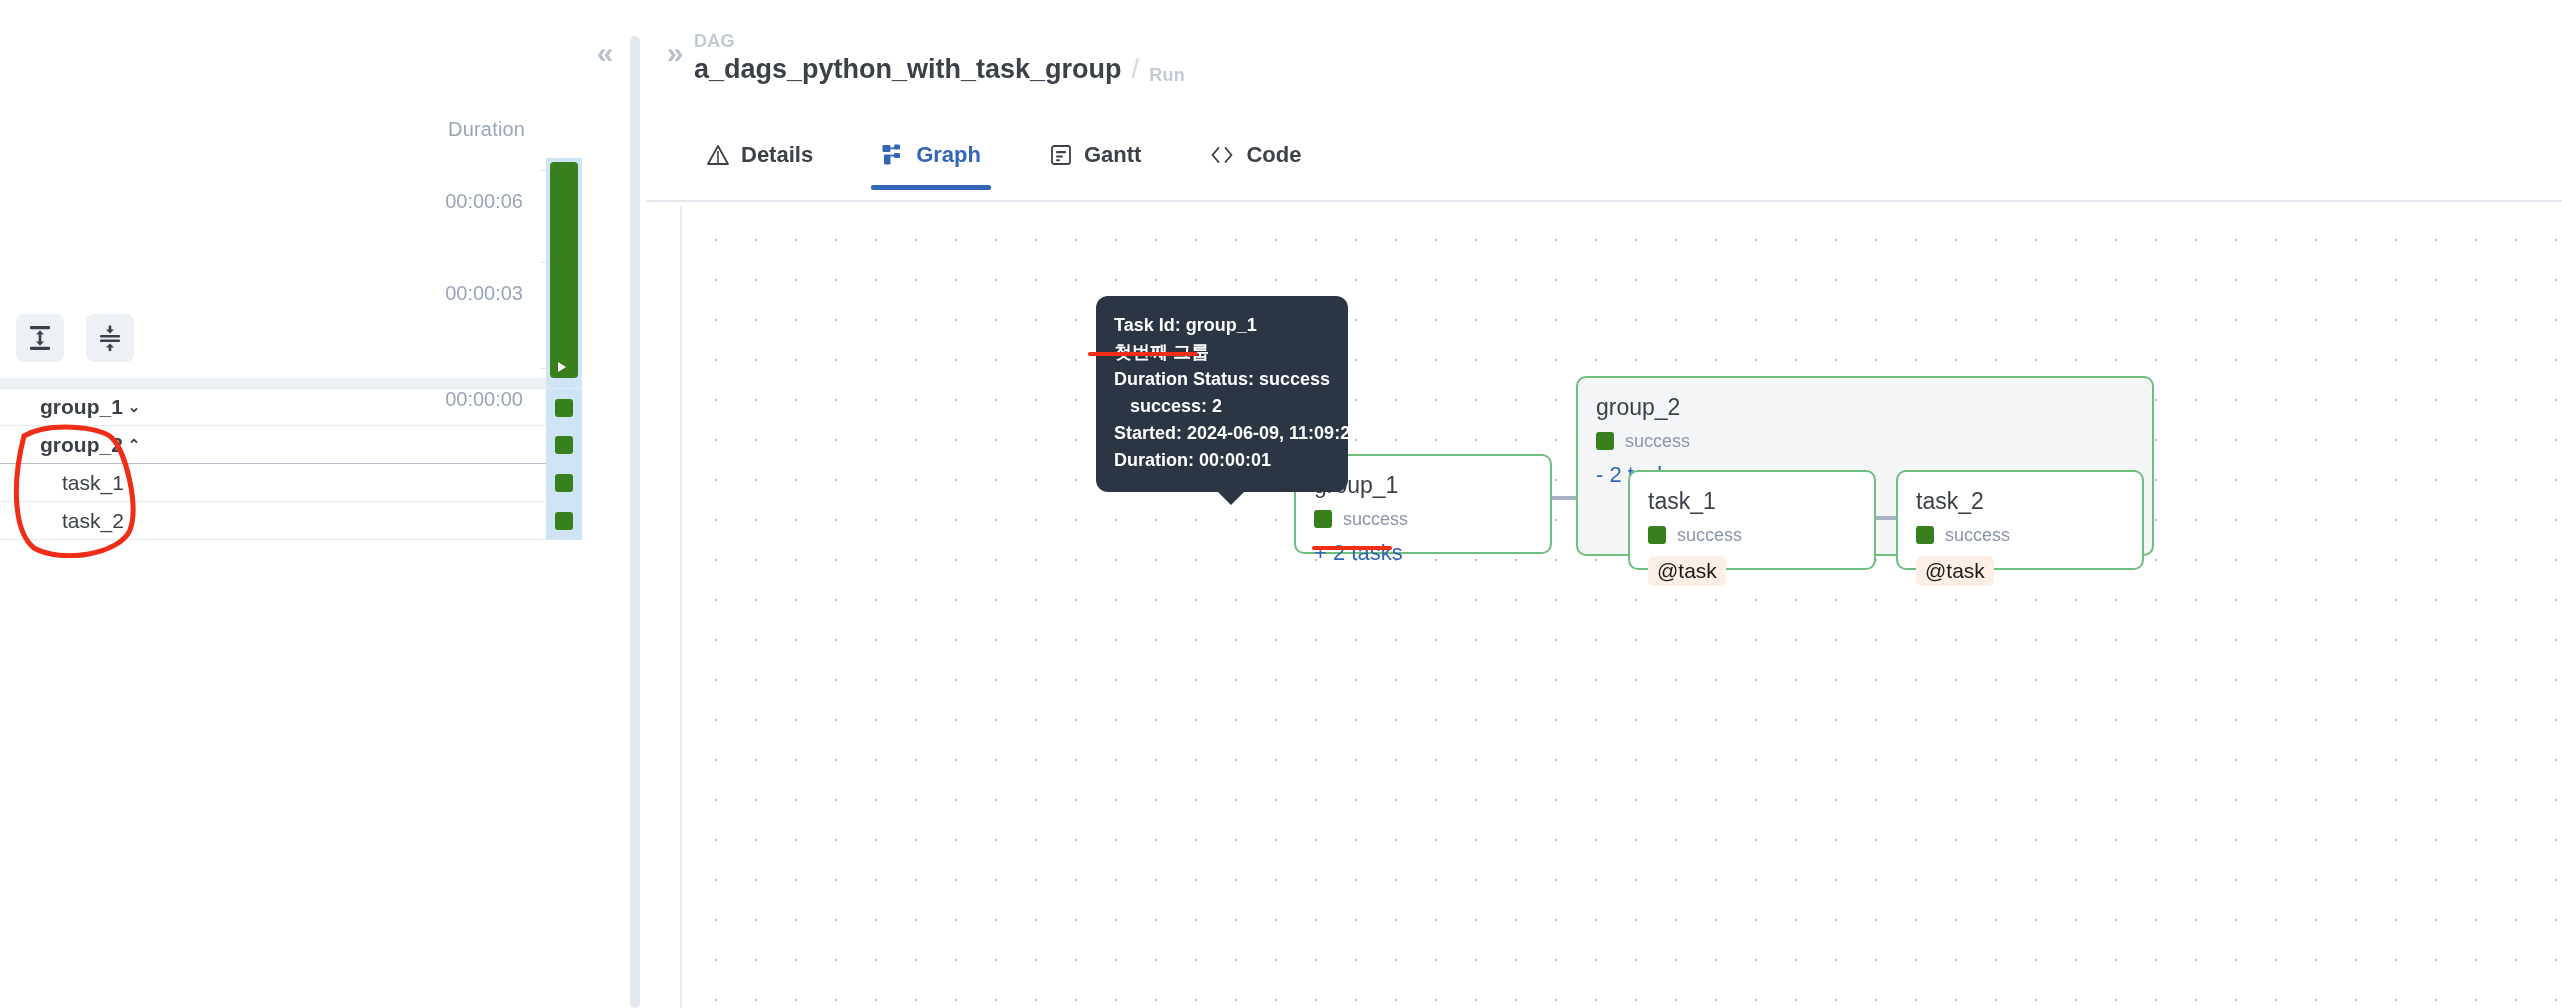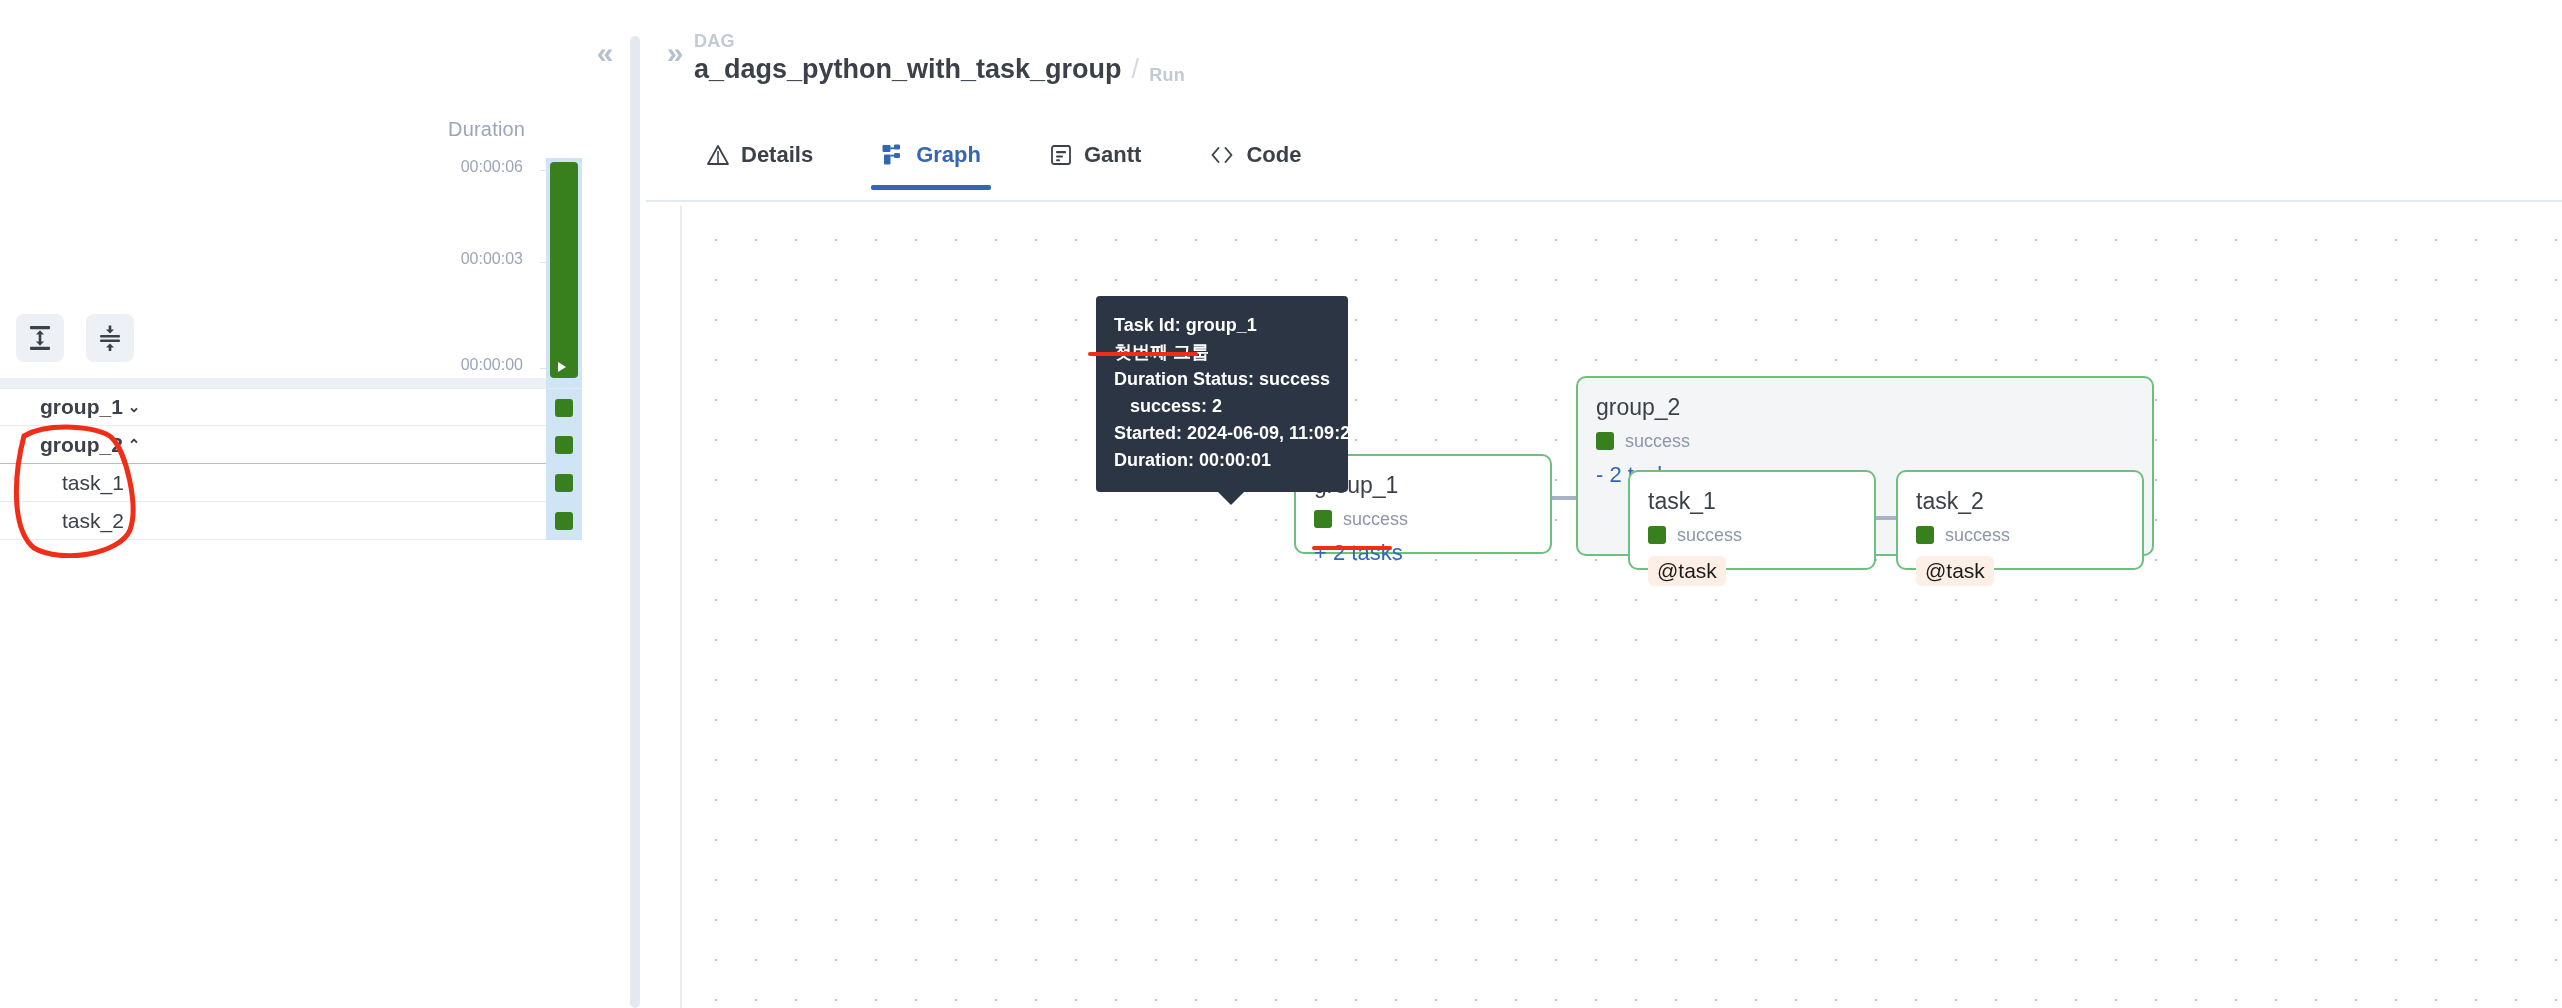--- a/index.html
+++ b/index.html
@@ -50,23 +50,24 @@
   }
 
   #duration-axis {
     position: absolute;
     left: 380px; top: 158px;
     width: 170px; height: 220px;
   }
   .axis-tick {
     position: absolute;
     right: 27px;
-    font-size: 16px;
+    font-size: 20px;
     color: #9aa6b8;
     white-space: nowrap;
+    margin-top: 32px;
   }
   .axis-line {
     position: absolute;
     right: 0; width: 10px; height: 1px;
     background: #dfe4ec;
   }
 
   
   #run-column {
     position: absolute;
@@ -350,21 +351,21 @@
     border-radius: 50%;
     background: #a7b2c6;
   }
 
   
   #tooltip {
     position: absolute;
     left: 414px; top: 90px;
     width: 252px;
     background: #2c3544;
-    border-radius: 4px;
+    border-radius: 12px;
     padding: 16px 18px 18px 18px;
     color: #ffffff;
   }
   .tt-line {
     font-size: 18px;
     line-height: 27px;
     font-weight: 700;
     white-space: nowrap;
   }
   .tt-line.indent { padding-left: 16px; }

